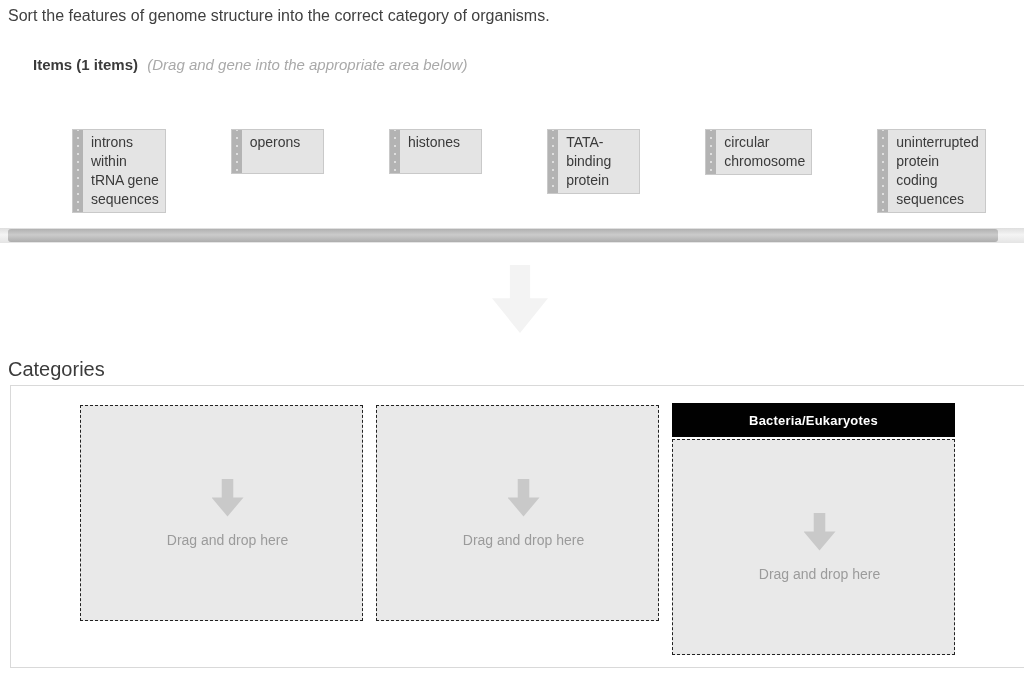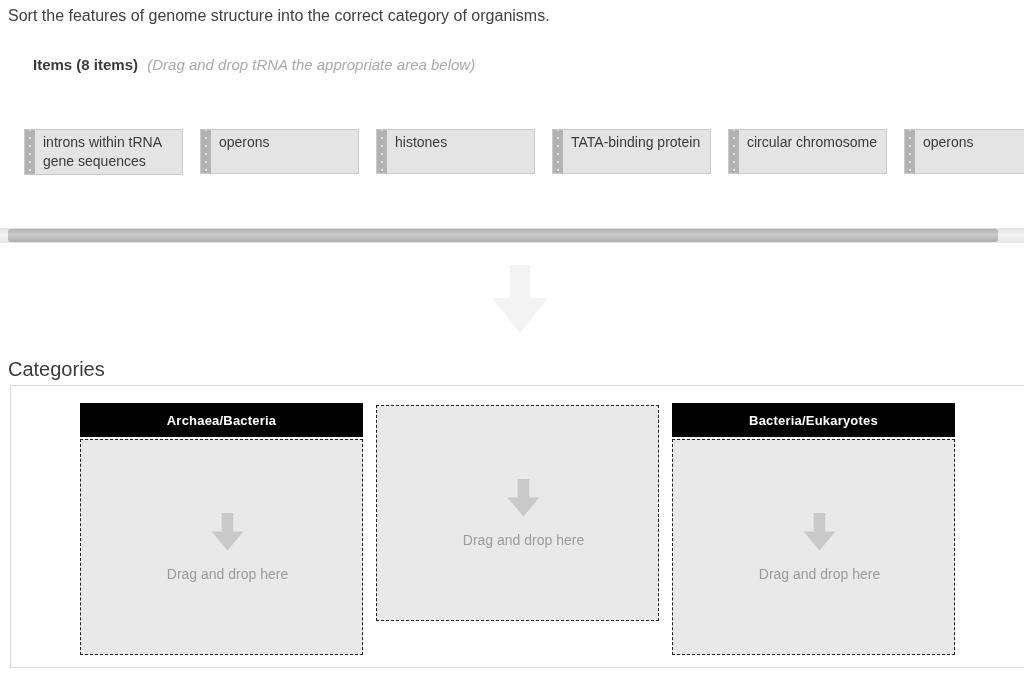--- a/index.html
+++ b/index.html
@@ -36,20 +36,21 @@
     align-items: flex-start;
   }
   .item-card {
     width: 159px;
     min-height: 45px;
     background: #e4e4e4;
     border: 1px solid #c9c9c9;
     display: flex;
     align-items: stretch;
     cursor: grab;
+    margin-left: 48px;
   }
   .drag-handle {
     flex: 0 0 10px;
     background-color: #b3b3b3;
     background-image: radial-gradient(circle, #dedede 1.3px, rgba(0,0,0,0) 1.5px);
     background-size: 10px 8px;
     background-position: 50% 4px;
   }
   .item-label {
     padding: 3px 6px 3px 8px;
@@ -130,22 +131,22 @@
     font-size: 14px;
     color: #9b9b9b;
   }
 </style>
 </head>
 <body>
 
 <div class="page-title">Sort the features of genome structure into the correct category of organisms.</div>
 
 <div class="items-header">
-  <span class="items-label">Items (8 items)</span>
-  <span class="items-hint">(Drag and drop tRNA the appropriate area below)</span>
+  <span class="items-label">Items (1 items)</span>
+  <span class="items-hint">(Drag and gene into the appropriate area below)</span>
 </div>
 
 <div class="items-row">
   <div class="item-card">
     <span class="drag-handle"></span>
     <span class="item-label">introns within tRNA gene sequences</span>
   </div>
   <div class="item-card">
     <span class="drag-handle"></span>
     <span class="item-label">operons</span>
@@ -154,39 +155,42 @@
     <span class="drag-handle"></span>
     <span class="item-label">histones</span>
   </div>
   <div class="item-card">
     <span class="drag-handle"></span>
     <span class="item-label">TATA-binding protein</span>
   </div>
   <div class="item-card">
     <span class="drag-handle"></span>
     <span class="item-label">circular chromosome</span>
+  </div>
+  <div class="item-card">
+    <span class="drag-handle"></span>
+    <span class="item-label">uninterrupted protein coding sequences</span>
   </div>
   <div class="item-card">
     <span class="drag-handle"></span>
     <span class="item-label">operons</span>
   </div>
 </div>
 
 <div class="hscrollbar">
   <div class="hscrollbar-thumb"></div>
 </div>
 
 <div class="big-arrow"></div>
 
 <div class="categories-label">Categories</div>
 
 <div class="categories-container">
 
   <div class="category">
-    <div class="category-header">Archaea/Bacteria</div>
     <div class="dropzone">
       <div class="dropzone-arrow"></div>
       <div class="dropzone-text">Drag and drop here</div>
     </div>
   </div>
 
   <div class="category">
     <div class="dropzone">
       <div class="dropzone-arrow"></div>
       <div class="dropzone-text">Drag and drop here</div>

